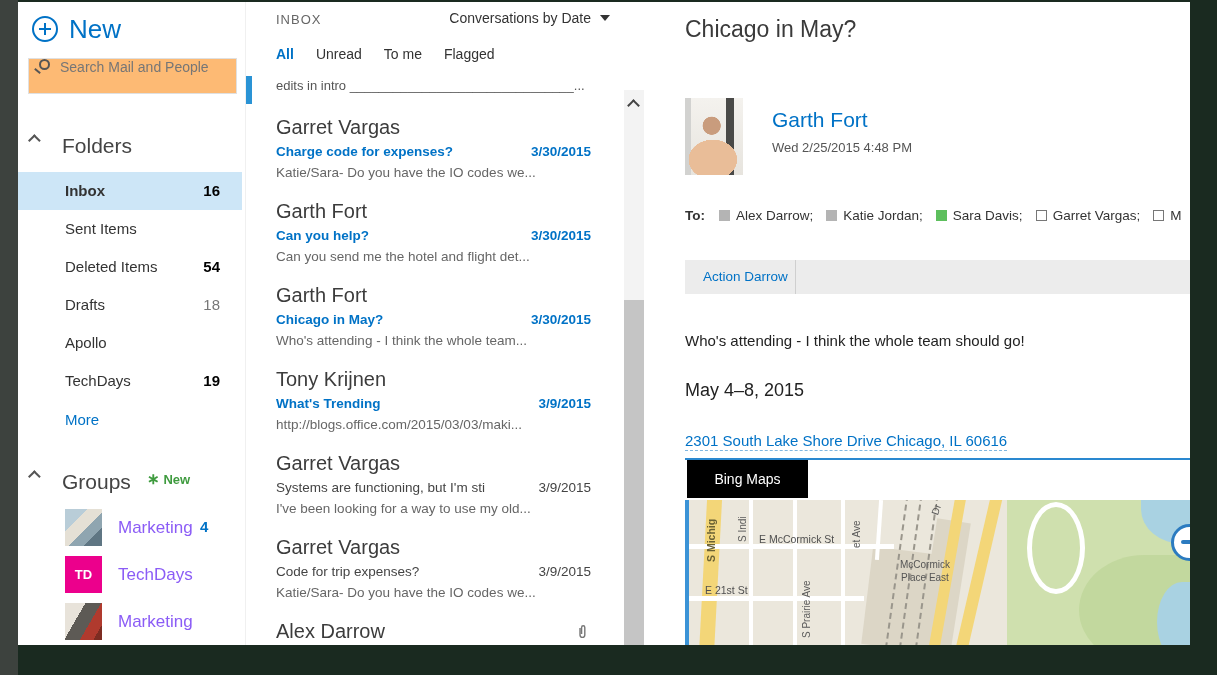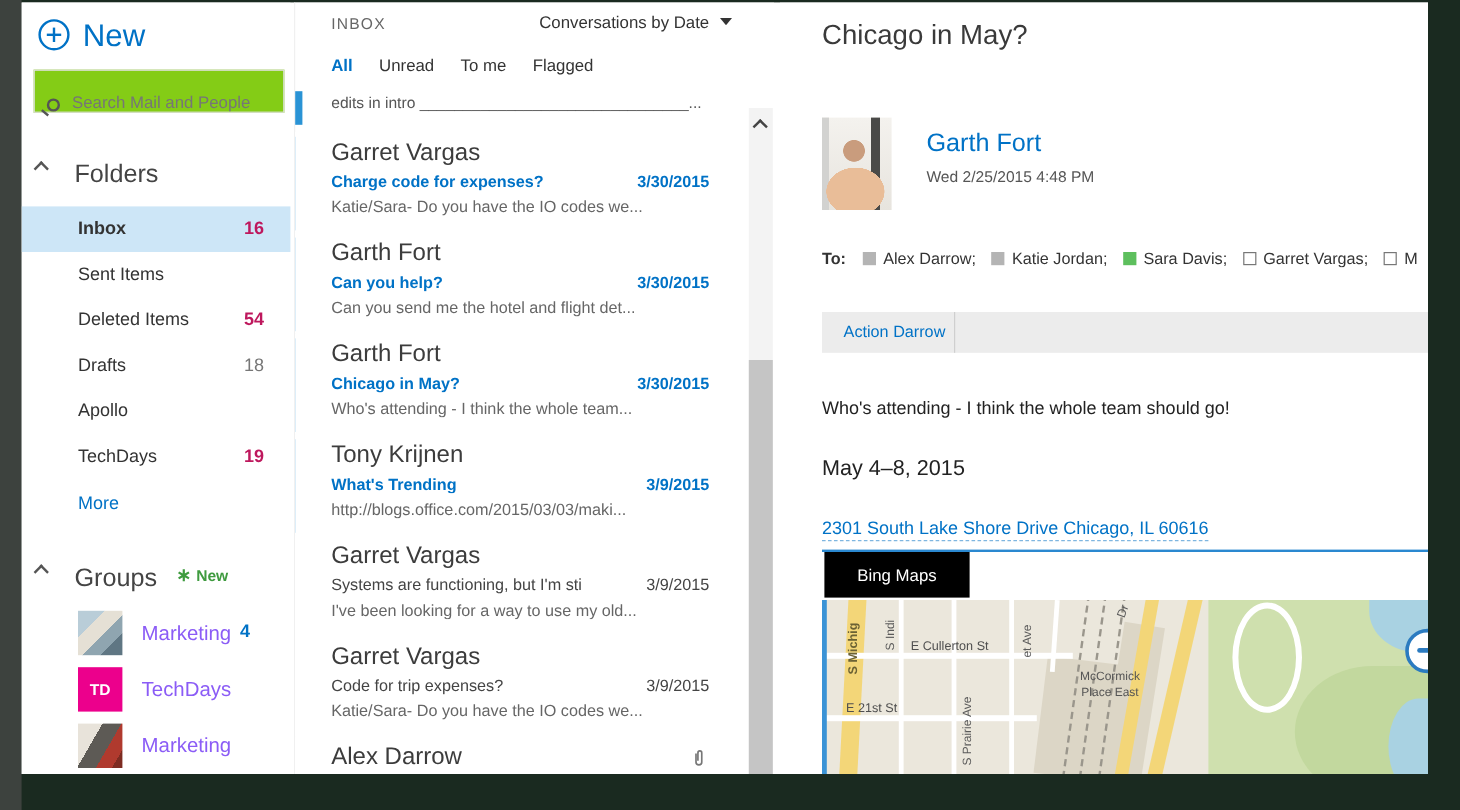--- a/index.html
+++ b/index.html
@@ -9,36 +9,36 @@
   .app { position:absolute; left:18px; top:2px; width:1172px; height:643px; background:#fff; overflow:hidden; }
 
   
   .sidebar { position:absolute; left:0; top:0; width:224px; height:643px; background:#fff; }
   .new-btn { position:absolute; left:14px; top:10px; height:34px; display:flex; align-items:center; cursor:pointer; }
   .plus-circle { width:26px; height:26px; border:2px solid #0072c6; border-radius:50%; position:relative; }
   .plus-circle::before, .plus-circle::after { content:""; position:absolute; background:#0072c6; }
   .plus-circle::before { left:50%; top:5px; bottom:5px; width:2px; margin-left:-1px; }
   .plus-circle::after { top:50%; left:5px; right:5px; height:2px; margin-top:-1px; }
   .new-label { color:#0072c6; font-size:26px; margin-left:11px; font-weight:400; }
-  .search-box { position:absolute; left:10px; top:56px; width:209px; height:36px; border:1px solid #e0e0e0; background:#84cc16; display:flex; align-items:flex-end; padding-left:10px; }
+  .search-box { position:absolute; left:10px; top:56px; width:209px; height:36px; border:1px solid #e0e0e0; background:#fdba74; display:flex; align-items:flex-start; padding-left:10px; }
   .search-glyph { width:11px; height:11px; border:2px solid #555; border-radius:50%; position:relative; flex:none; }
   .search-glyph::after { content:""; position:absolute; width:7px; height:2px; background:#555; transform:rotate(40deg); left:-7px; top:9px; }
   .search-input { border:none; outline:none; background:transparent; font-size:14px; color:#444; margin-left:10px; width:165px; font-family:"Liberation Sans",sans-serif; }
   .search-input::placeholder { color:#767676; }
 
   .section-head { position:absolute; left:0; display:flex; align-items:flex-start; cursor:pointer; }
   .chev-up { width:9px; height:9px; border-left:2px solid #555; border-top:2px solid #555; transform:rotate(45deg) translateY(3px); margin-left:14px; }
   .section-title { font-size:21px; color:#444; margin-left:21px; font-weight:400; }
   .new-badge { margin-left:16px; font-size:13px; color:#3f9b3f; font-weight:bold; display:flex; align-items:center; }
   .new-badge .star { font-size:15px; margin-right:4px; }
 
   .folder-row { position:absolute; left:0; width:224px; height:38px; line-height:38px; cursor:pointer; }
   .folder-row .flabel { position:absolute; left:47px; font-size:15px; color:#333; }
   .folder-row .fcount { position:absolute; right:22px; font-size:15px; font-weight:bold; }
-  .fcount.blue { color:#be185d;margin-left:31px; }
+  .fcount.blue { color:#000000;margin-left:31px; }
   .fcount.gray { color:#777; font-weight:normal; }
   .folder-row.selected { background:#cde6f7; }
   .folder-row.selected .flabel { font-weight:bold; }
   .more-link { position:absolute; left:47px; font-size:15px; color:#0072c6; cursor:pointer; }
 
   .group-row { position:absolute; left:0; width:224px; height:42px; cursor:pointer; }
   .g-avatar { position:absolute; left:47px; top:0; width:37px; height:37px; }
   .g-label { position:absolute; left:100px; top:9px; font-size:17px; color:#8b5cf6; white-space:nowrap; overflow:hidden; width:78px; }
   .g-count { position:absolute; left:182px; top:9px; font-size:15px; font-weight:bold; color:#0072c6; }
   .av-photo1 { background:linear-gradient(135deg,#b9cdd8 0 30%,#e5e0d5 30% 55%,#8fa5b0 55% 75%,#5f7683 75%); }
@@ -341,21 +341,21 @@
         <div class="road-y ry2"></div>
         <div class="road-y ry3"></div>
         <div class="st sth1"></div>
         <div class="st sth2"></div>
         <div class="st stv1"></div>
         <div class="st stv2"></div>
         <div class="st stv3"></div>
         <div class="st stv4"></div>
         <div class="mlabel vert lab-mich">S Michig</div>
         <div class="mlabel vert lab-indi">S Indi</div>
-        <div class="mlabel lab-cull">E Cullerton St</div>
+        <div class="mlabel lab-cull">E McCormick St</div>
         <div class="mlabel vert lab-cal">et Ave</div>
         <div class="mlabel lab-dr">Dr</div>
         <div class="mlabel vert lab-pra">S Prairie Ave</div>
         <div class="mlabel lab-21">E 21st St</div>
         <div class="mlabel lab-mcc">McCormick Place East</div>
         <div class="zoom-out-btn"></div>
       </div>
     </div>
   </div>
 

